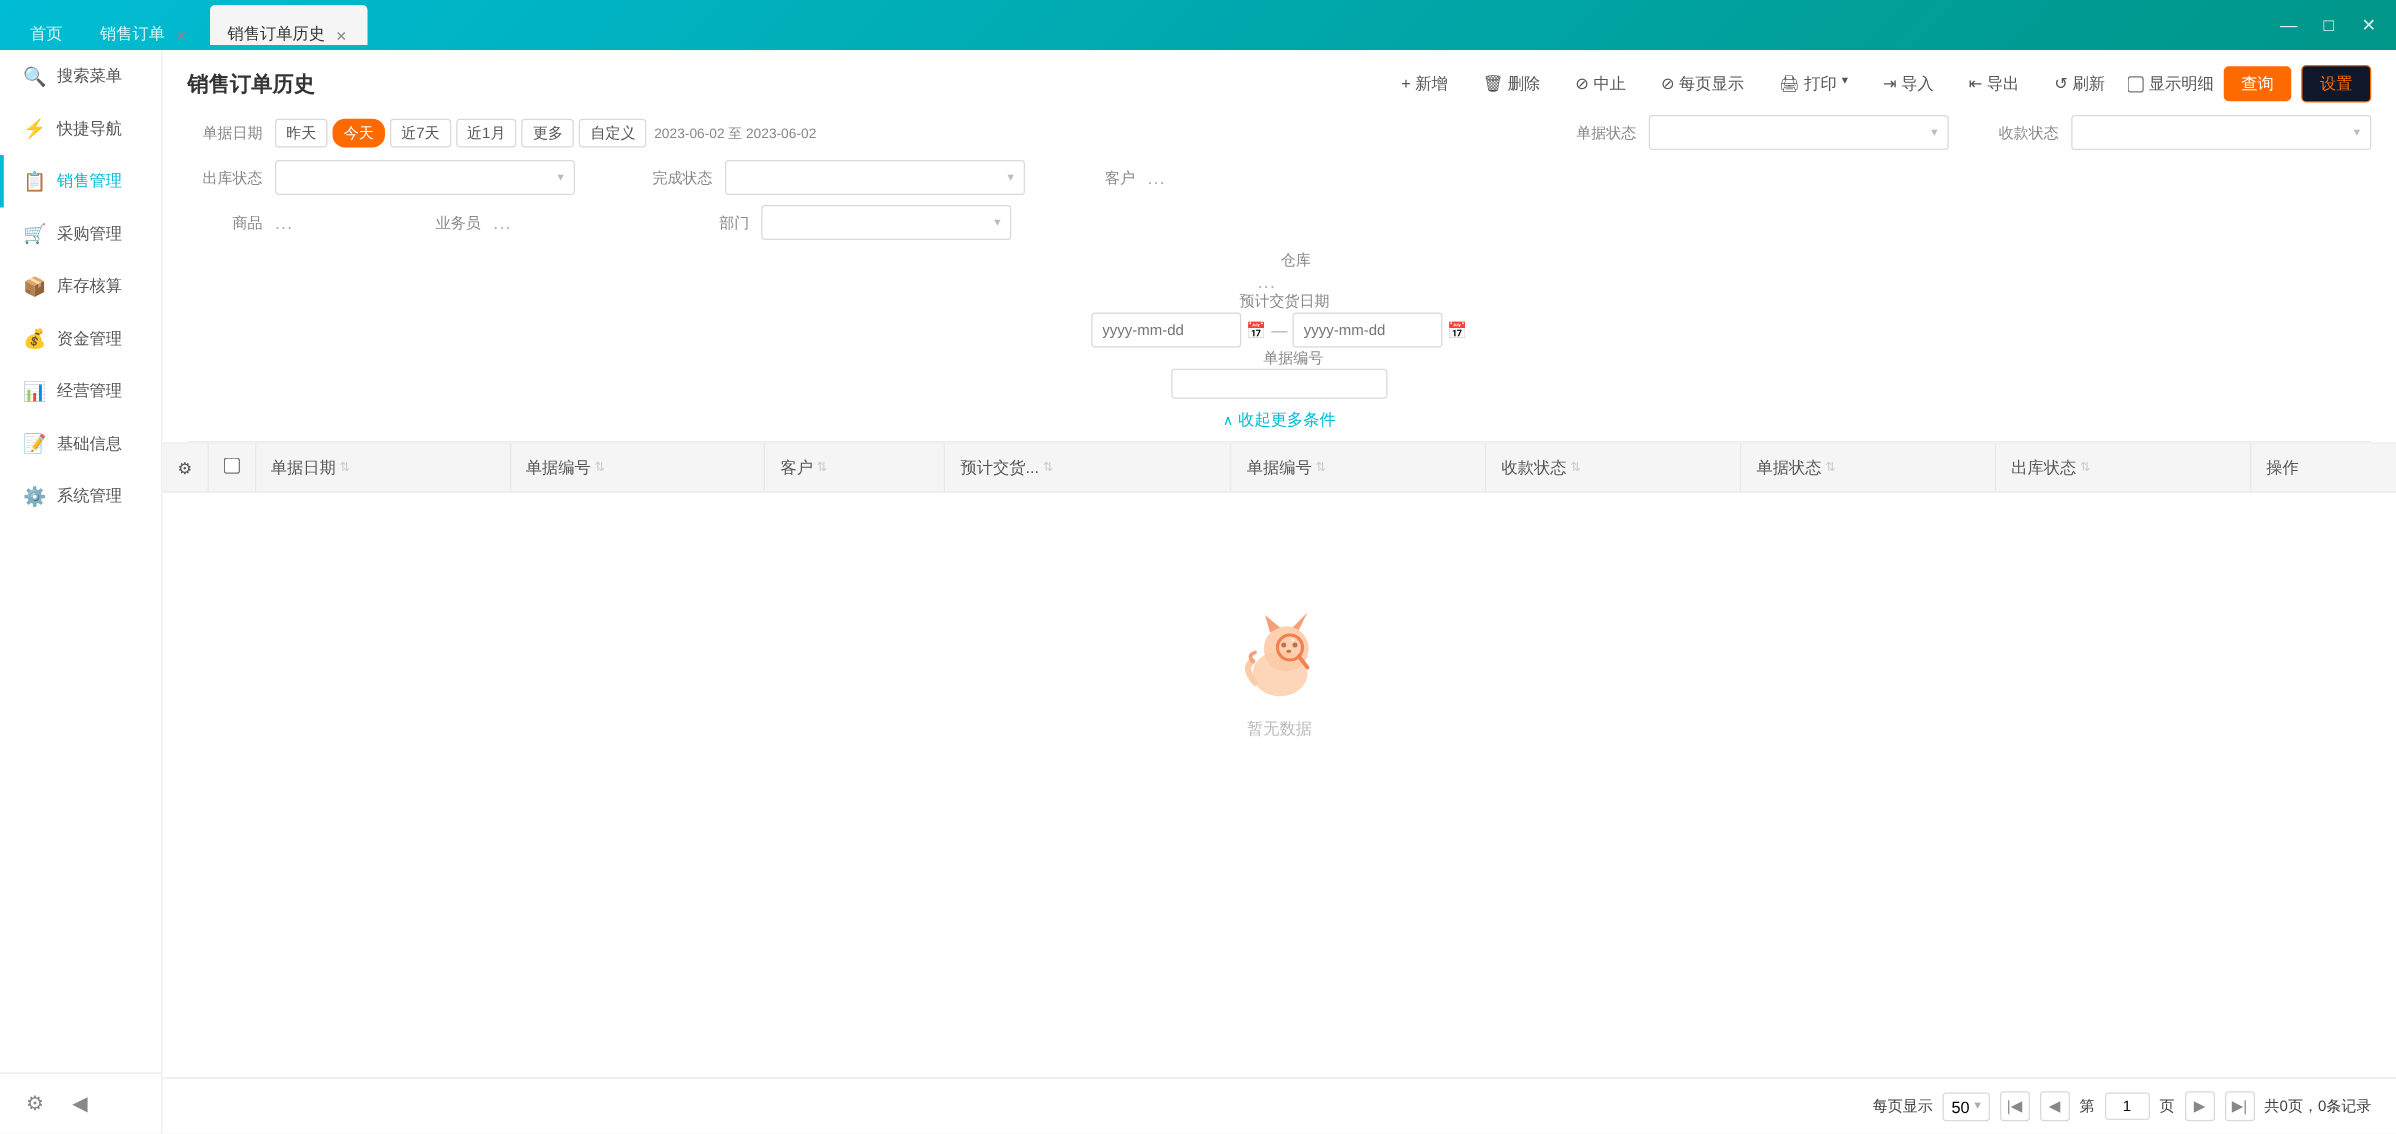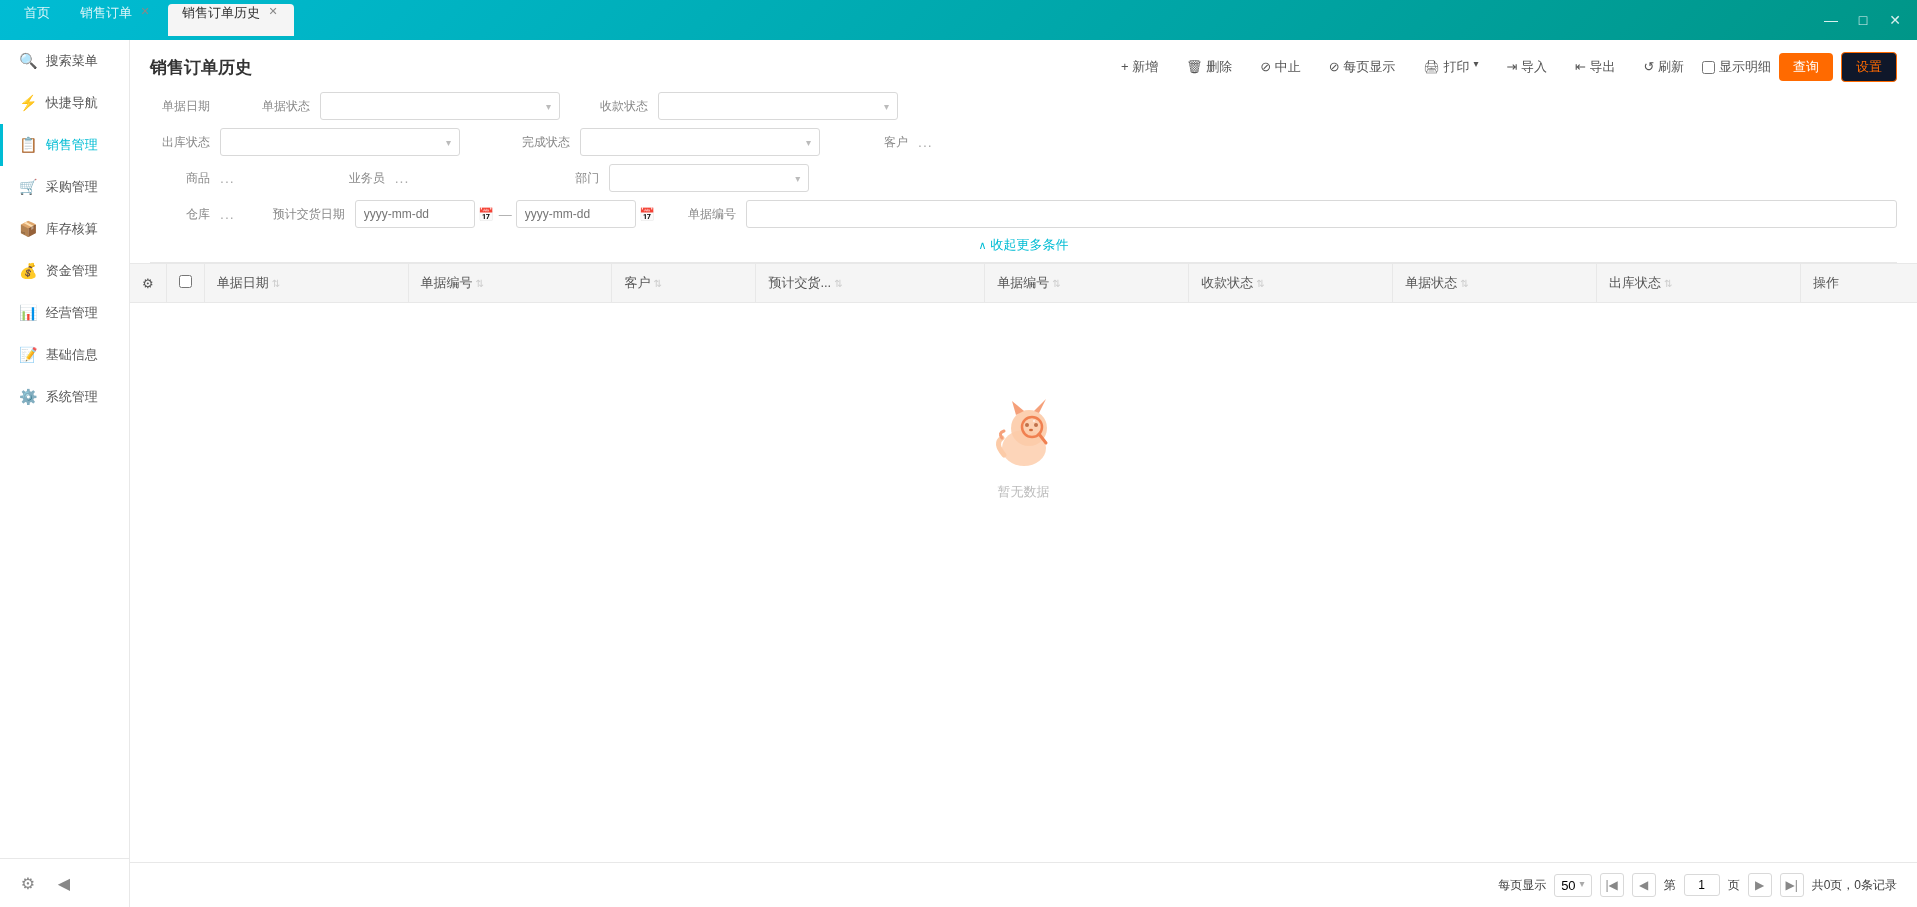--- a/index.html
+++ b/index.html
@@ -13,21 +13,21 @@
       align-items: center;
       padding: 0 10px;
       gap: 2px;
       flex-shrink: 0;
     }
     .topbar-tab {
       height: 32px;
       padding: 0 14px;
       border-radius: 4px 4px 0 0;
       display: flex;
-      align-items: flex-start;
+      align-items: flex-end;
       gap: 6px;
       cursor: pointer;
       color: rgba(255,255,255,0.85);
       font-size: 13px;
       background: transparent;
     }
     .topbar-tab.active {
       background: #f5f5f5;
       color: #333;
     }
@@ -462,20 +462,31 @@
           <button class="toolbar-btn-outline">
             <span>设置</span>
           </button>
         </div>
       </div>
 
       <div class="filter-area" style="padding: 0 0 8px 0;">
 
         <div class="filter-row" style="margin-bottom:8px;">
           <span class="filter-label">单据日期</span>
+          <div class="filter-control">
+            <div class="date-quick-btns">
+              <button class="date-btn">昨天</button>
+              <button class="date-btn active">今天</button>
+              <button class="date-btn">近7天</button>
+              <button class="date-btn">近1月</button>
+              <button class="date-btn">更多</button>
+              <button class="date-btn">自定义</button>
+            </div>
+            <span class="date-range-text">2023-06-02 至 2023-06-02</span>
+          </div>
 
           <span class="filter-label" style="margin-left:30px;">单据状态</span>
           <div class="filter-select" style="max-width:240px; margin-right: 8px;">
             <span style="color:#bbb;"></span>
             <span style="font-size:10px;color:#bbb;">▾</span>
           </div>
 
           <span class="filter-label" style="margin-left:20px;">收款状态</span>
           <div class="filter-select" style="max-width:240px;">
             <span style="color:#bbb;"></span>
@@ -509,21 +520,21 @@
           <span class="filter-label" style="margin-left:60px;">业务员</span>
           <span class="more-dots" style="margin-right: 30px;">...</span>
 
           <span class="filter-label" style="margin-left:100px;">部门</span>
           <div class="filter-select" style="max-width:200px;">
             <span style="color:#bbb;"></span>
             <span style="font-size:10px;color:#bbb;">▾</span>
           </div>
         </div>
 
-        <div class="filter-row" style="margin-bottom:4px;">
+        <div class="filter-row" style="margin-bottom:4px;flex-direction:column;">
           <span class="filter-label">仓库</span>
           <span class="more-dots" style="margin-right:20px;">...</span>
 
           <span class="filter-label" style="margin-left:10px; min-width:90px;">预计交货日期</span>
           <div style="display:flex;align-items:center;gap:4px;">
             <input class="filter-input" style="width: 110px;" value="" placeholder="yyyy-mm-dd">
             <span style="color:#aaa;cursor:pointer;">📅</span>
             <span style="color:#aaa;">—</span>
             <input class="filter-input" style="width: 110px;" value="" placeholder="yyyy-mm-dd">
             <span style="color:#aaa;cursor:pointer;">📅</span>

